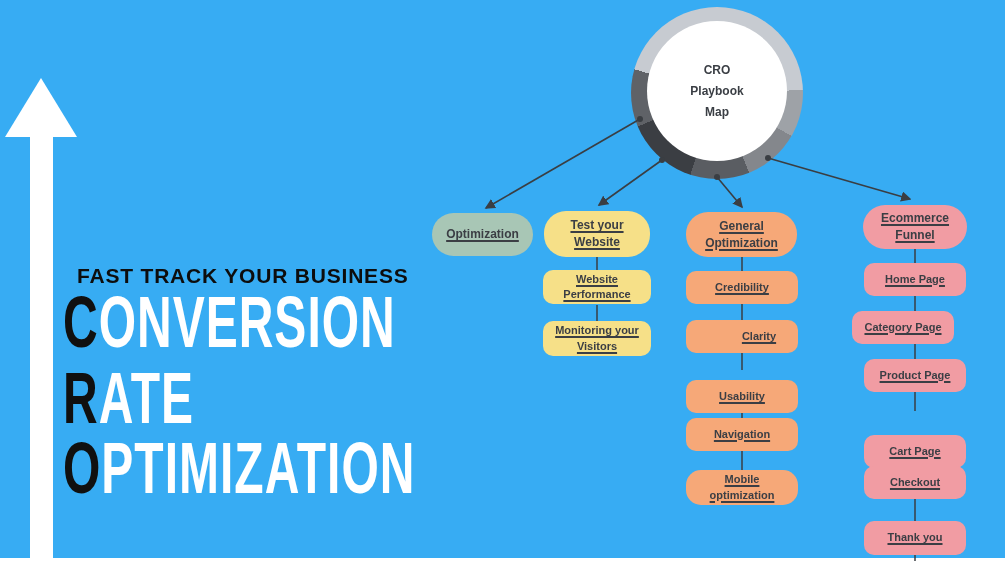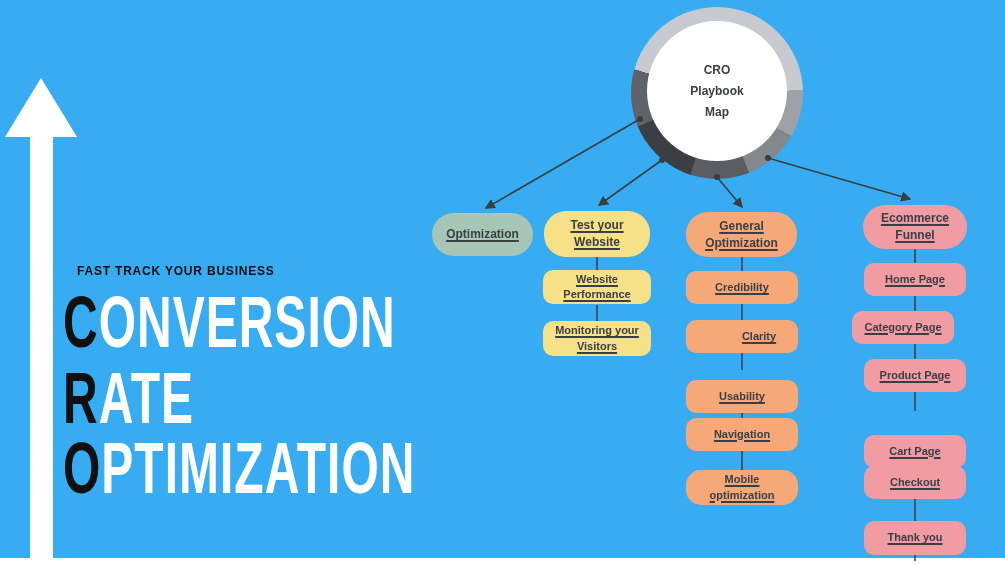--- a/index.html
+++ b/index.html
@@ -18,21 +18,21 @@
   .up-arrow-shaft {
     position:absolute; left:30px; top:130px; width:23px; height:428px;
     background:#FFFFFF; z-index:1;
   }
   .bottom-strip {
     position:absolute; left:0; top:558px; width:1005px; height:7px;
     background:#FFFFFF; z-index:1;
   }
   .tagline {
     position:absolute; left:77px; top:264px; z-index:2;
-    font-size:12px; font-weight:bold; letter-spacing:0.8px; color:#0D0D0D;
+    font-size:21px; font-weight:bold; letter-spacing:0.8px; color:#0D0D0D;
     white-space:nowrap;
   }
   .hero-line {
     position:absolute; left:63px; z-index:2;
     font-size:48px; font-weight:bold; letter-spacing:1px; line-height:1;
     transform:scaleY(1.5); transform-origin:0 0; white-space:nowrap;
   }
   .hero-line .first { color:#101010; }
   .hero-line .rest  { color:#FFFFFF; }
   .hero-line-1 { top:287px; }

